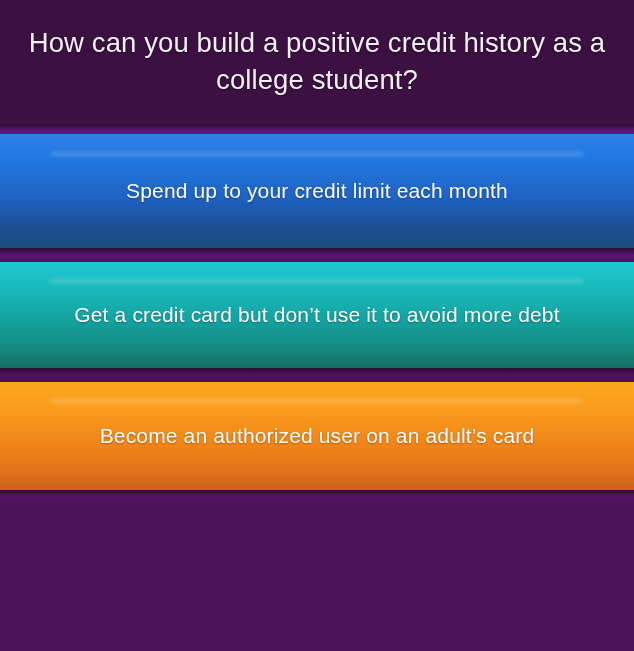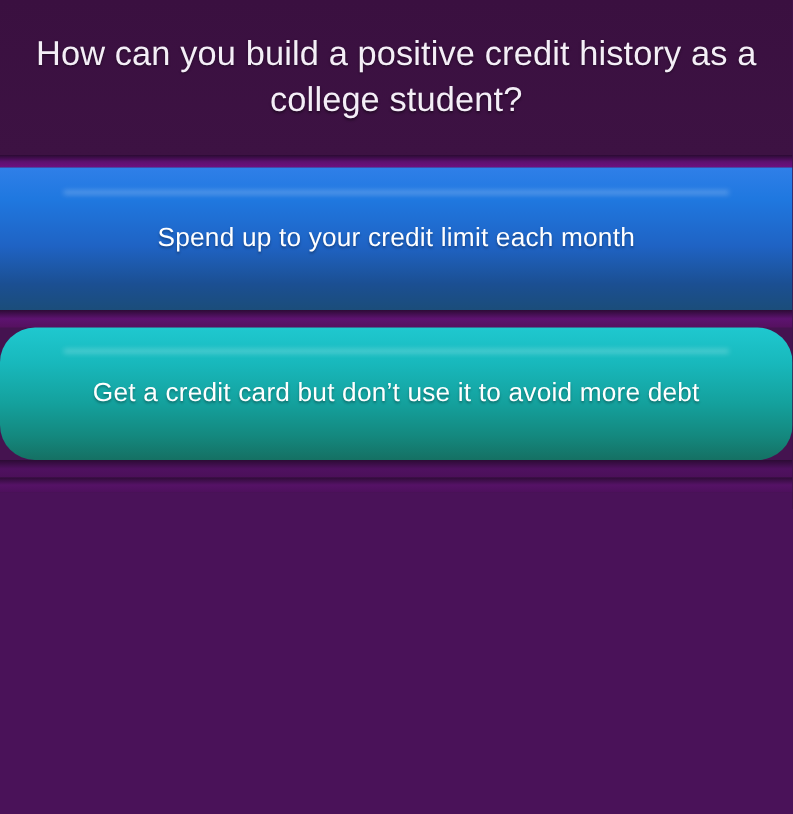--- a/index.html
+++ b/index.html
@@ -95,21 +95,20 @@
   }
 
   
   .opt-blue {
     height: 114px;
     background: linear-gradient(180deg, #2f7fe8 0%, #1f78e0 22%, #1f63c4 55%, #1b4f92 82%, #1b4d7a 100%);
   }
   .opt-teal {
     height: 106px;
     background: linear-gradient(180deg, #1fc8cf 0%, #18b9bd 26%, #14a09c 58%, #14887e 82%, #157063 100%);
-    border-radius: 28px;
   }
   .opt-orange {
     height: 108px;
     background: linear-gradient(180deg, #fca91e 0%, #f99a1b 28%, #f08319 60%, #e0701b 84%, #cf5f1b 100%);
   }
   .opt-pink {
     height: 108px;
     background: linear-gradient(180deg, #f94f85 0%, #f73f77 22%, #f32a6b 55%, #e81f63 82%, #c9174f 100%);
   }
 
@@ -137,20 +136,23 @@
     </div>
 
     <div class="option-gap gap-2"></div>
 
     <div class="option-card opt-teal">
       <span class="option-label">Get a credit card but don’t use it to avoid more debt</span>
     </div>
 
     <div class="option-gap gap-3"></div>
 
+    <div class="option-card opt-orange">
+      <span class="option-label">Become an authorized user on an adult’s card</span>
+    </div>
 
     <div class="option-gap gap-4"></div>
 
 
     <div class="bottom-filler"></div>
 
   </div>
 </div>
 
 </body></html>

